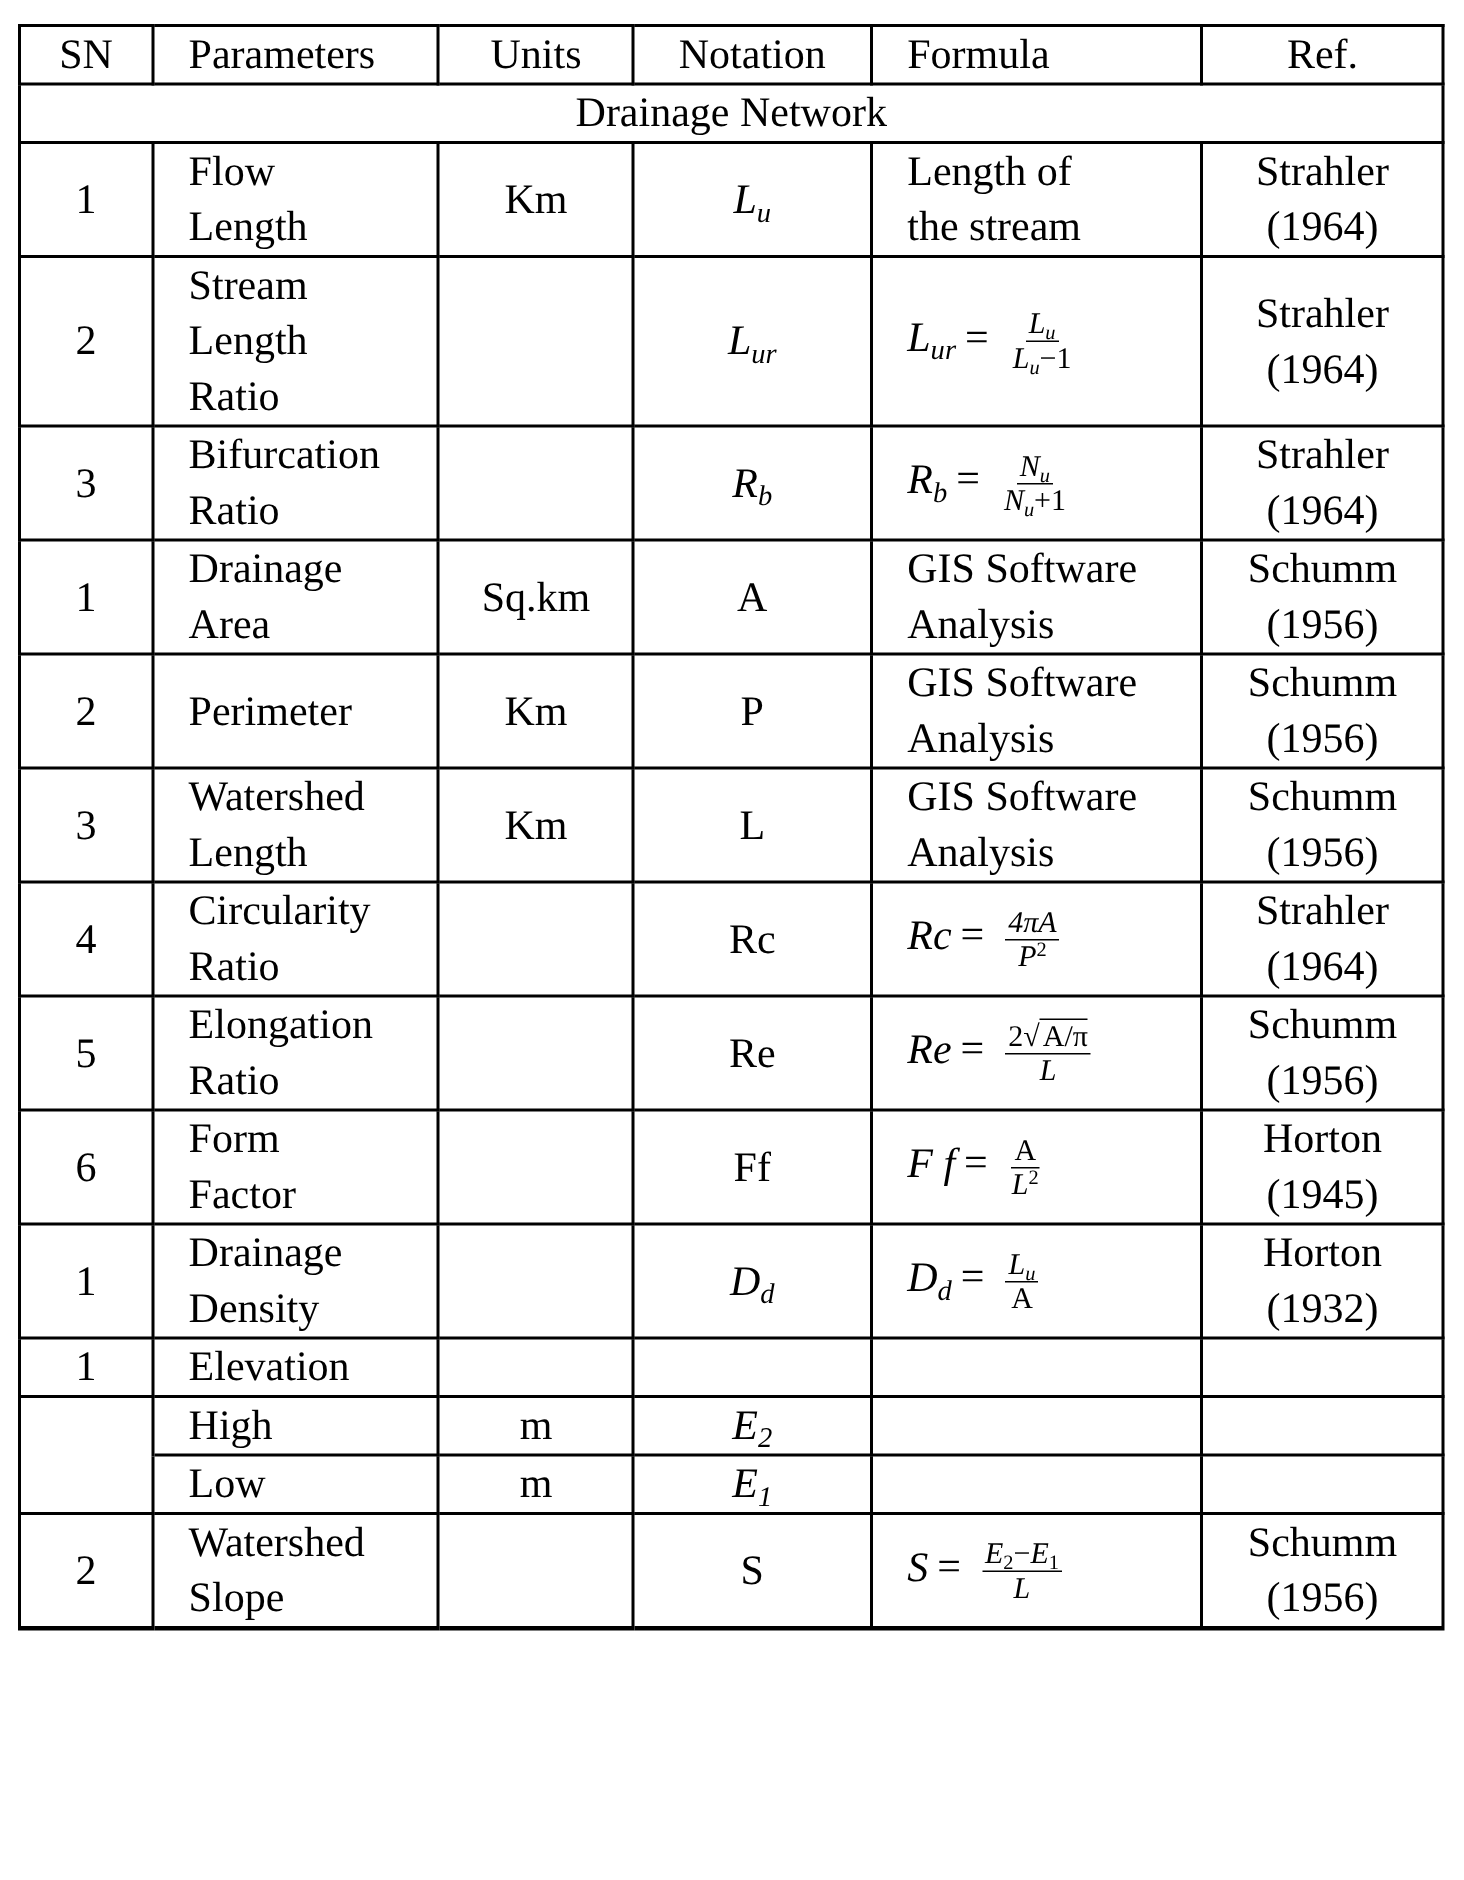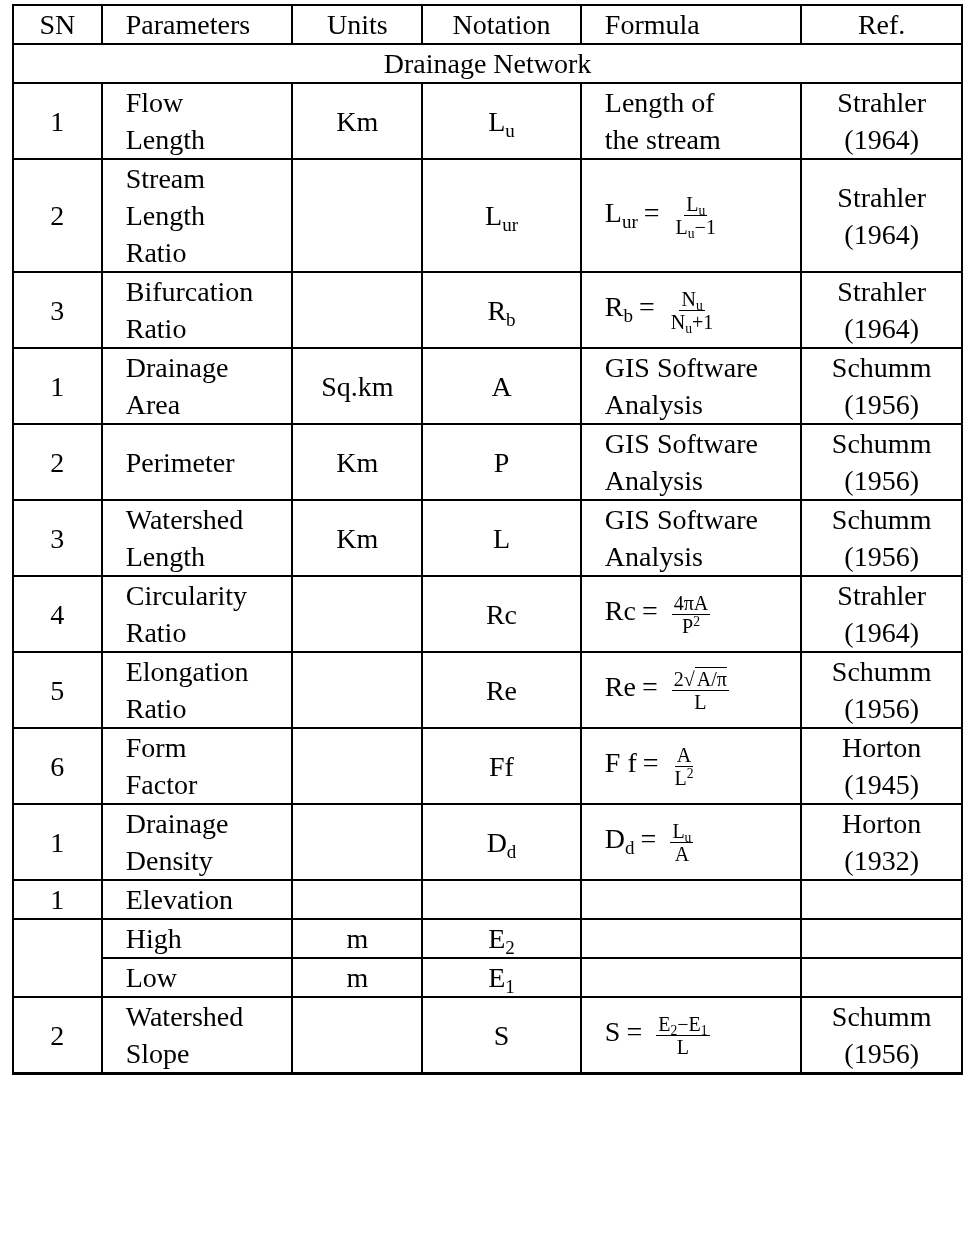--- a/index.html
+++ b/index.html
@@ -1,18 +1,18 @@
 <!DOCTYPE html>
 <html><head>
 <meta charset="utf-8">
 <style>
   html, body { margin: 0; padding: 0; background: #ffffff; }
   body { width: 976px; height: 1253px; position: relative; font-family: "Liberation Serif", "DejaVu Serif", serif; color: #000; }
   table.morph {
-    position: absolute; left: 12px; top: 4px;
+    position: absolute; left: 12px; top: 16px;
     width: 951px;
     border-collapse: collapse;
     font-size: 28px;
     line-height: 37px;
   }
   table.morph td, table.morph th {
     border: 2px solid #000;
     padding: 0 10px;
     vertical-align: middle;
     font-weight: normal;
@@ -24,21 +24,21 @@
   col.c-not { width: 159px; }
   col.c-form { width: 221px; }
   col.c-ref { width: 161px; }
   .center { text-align: center; }
   .left { text-align: left; padding-left: 23px !important; }
   .section td { text-align: center; height: 37px; border-top: 2px solid #000; border-bottom: 2px solid #000; }
   .hdr th { border-bottom: 3px solid #000; }
   .r2 td { height: 74px; }
   .r3 td { height: 111px; }
   .r1 td { height: 37px; }
-  .it { }
+  .it { font-style: italic; }
   sub { font-size: 0.68em; vertical-align: -0.3em; line-height: 0; }
   sup { font-size: 0.68em; vertical-align: 0.5em; line-height: 0; }
   .frac { display: inline-flex; flex-direction: column; align-items: center; vertical-align: middle; font-size: 20px; line-height: 20px; margin-left: 8px; }
   .frac .num { border-bottom: 1.5px solid #000; padding: 0 2px 1px 2px; }
   .frac .den { padding: 1px 2px 0 2px; text-align: center; }
   .eq { margin: 0 6px; }
   .sqrt { border-top: 1.5px solid #000; padding-left: 2px; }
   .no-top { border-top: none !important; }
   .no-bottom { border-bottom: none !important; }
   .formula { white-space: nowrap; }

